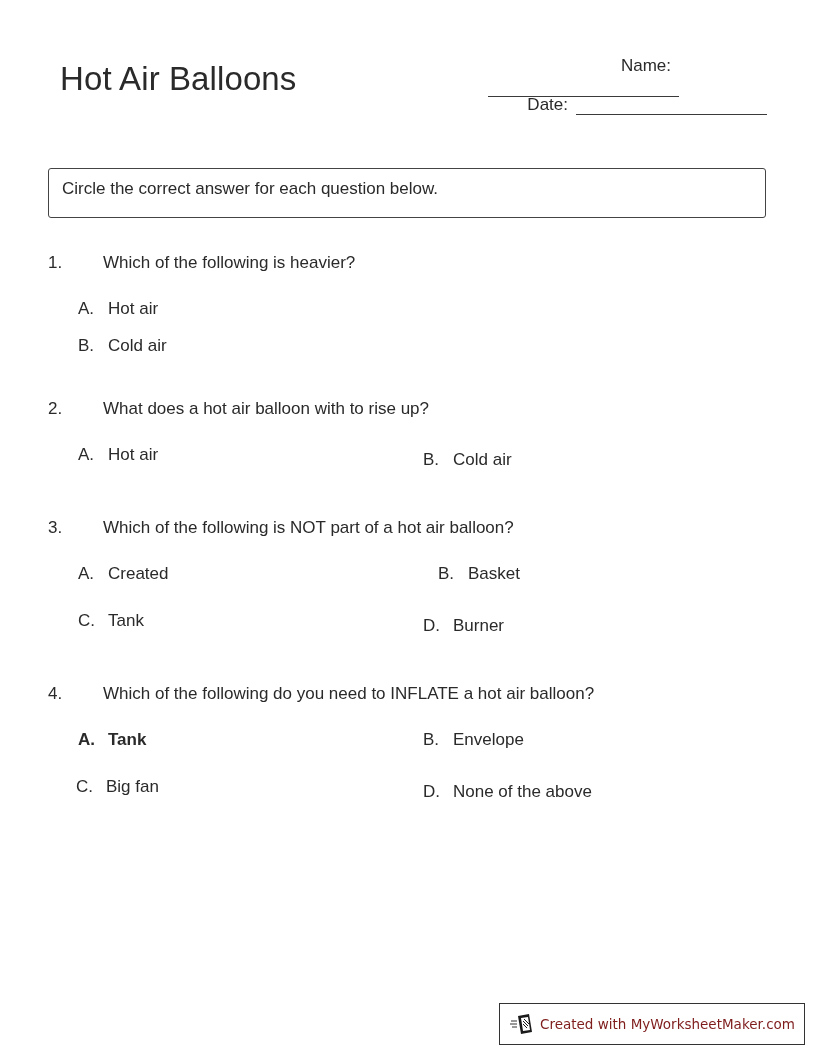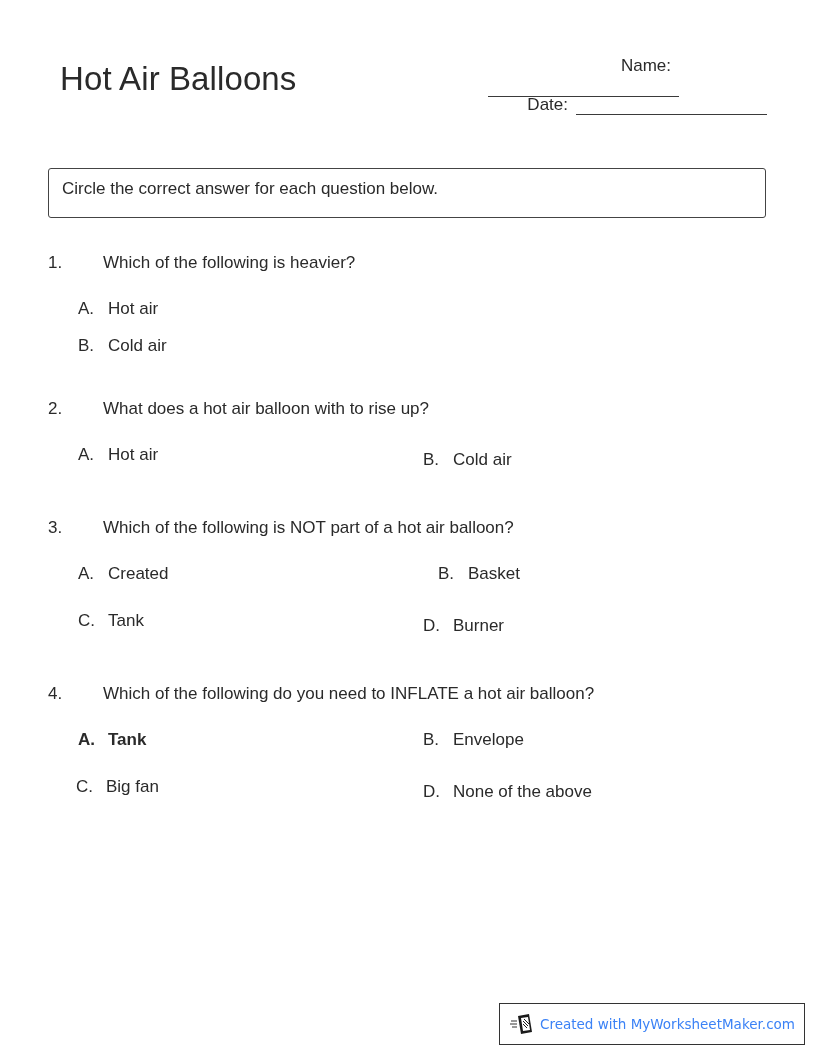--- a/index.html
+++ b/index.html
@@ -7,21 +7,21 @@
   .title { position: absolute; left: 48px; top: 48px; font-size: 33px; font-weight: normal; margin: 12px; color: #2a2a2a; letter-spacing: 0.1px; }
   .field { position: absolute; display: flex; align-items: flex-end; }
   .field-label { font-size: 17px; text-align: right; width: 80px; margin-right: 8px; }
   .field-line { width: 191px; border-bottom: 1.5px solid #3a3a3a; height: 20px; }
   .instructions { position: absolute; left: 48px; top: 168px; width: 718px; height: 50px; border: 1.3px solid #444; border-radius: 3px; box-sizing: border-box; padding: 10px 0 0 13px; font-size: 17px; }
   .q { position: absolute; left: 48px; font-size: 17px; }
   .q-num { position: absolute; left: 0; top: 0; }
   .q-text { position: absolute; left: 31px; top: 0; white-space: nowrap; margin-left: 24px; }
   .opt { position: absolute; font-size: 17px; white-space: nowrap; }
   .opt-letter { display: inline-block; width: 30px; }
-  .badge { position: absolute; left: 499px; top: 1003px; width: 306px; height: 42px; border: 1.5px solid #333; box-sizing: border-box; display: flex; align-items: center; padding-left: 10px; font-family: "DejaVu Sans", sans-serif; font-size: 13.5px; color: #3b82f6; }
+  .badge { position: absolute; left: 499px; top: 1003px; width: 306px; height: 42px; border: 1.5px solid #333; box-sizing: border-box; display: flex; align-items: center; padding-left: 10px; font-family: "DejaVu Sans", sans-serif; font-size: 13.5px; color: #7f1d1d; }
   .badge svg { margin-right: 6px; }
 </style>
 </head>
 <body>
 
 <h1 class="title">Hot Air Balloons</h1>
 
 <div class="field" style="left:488px; top:56px;flex-direction:column;">
   <span class="field-label">Name:</span>
   <span class="field-line"></span>

